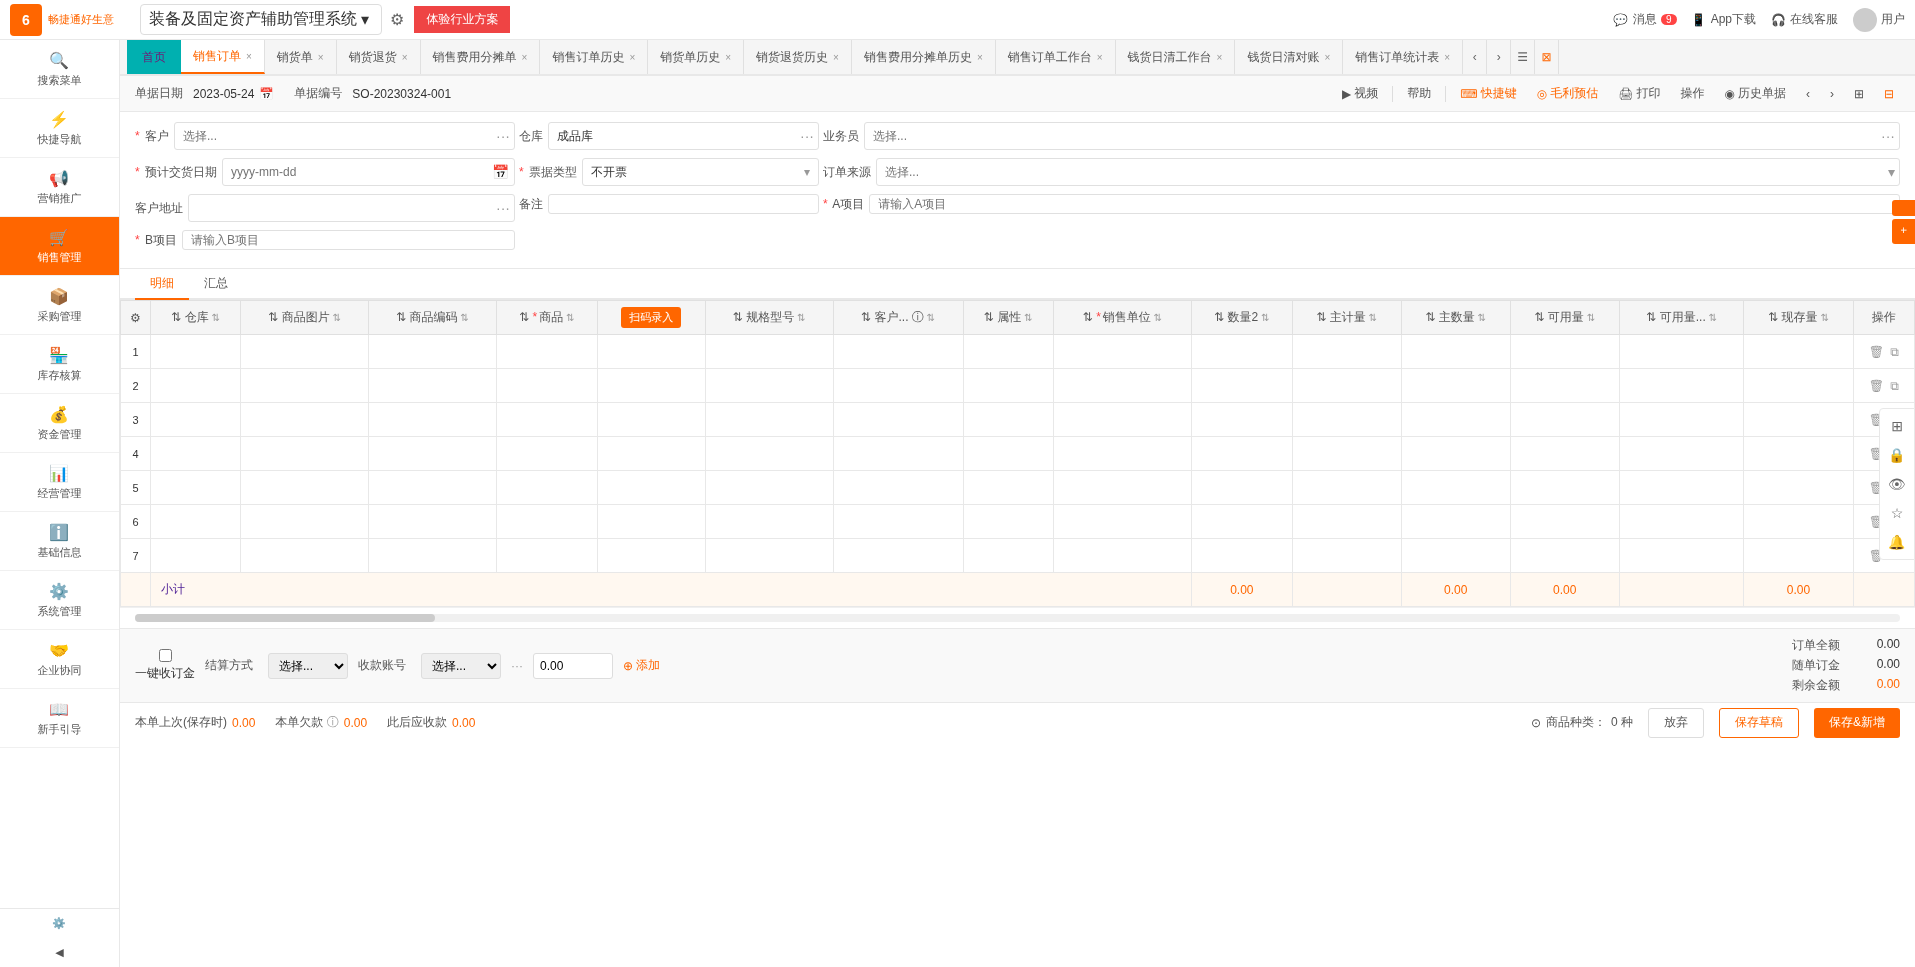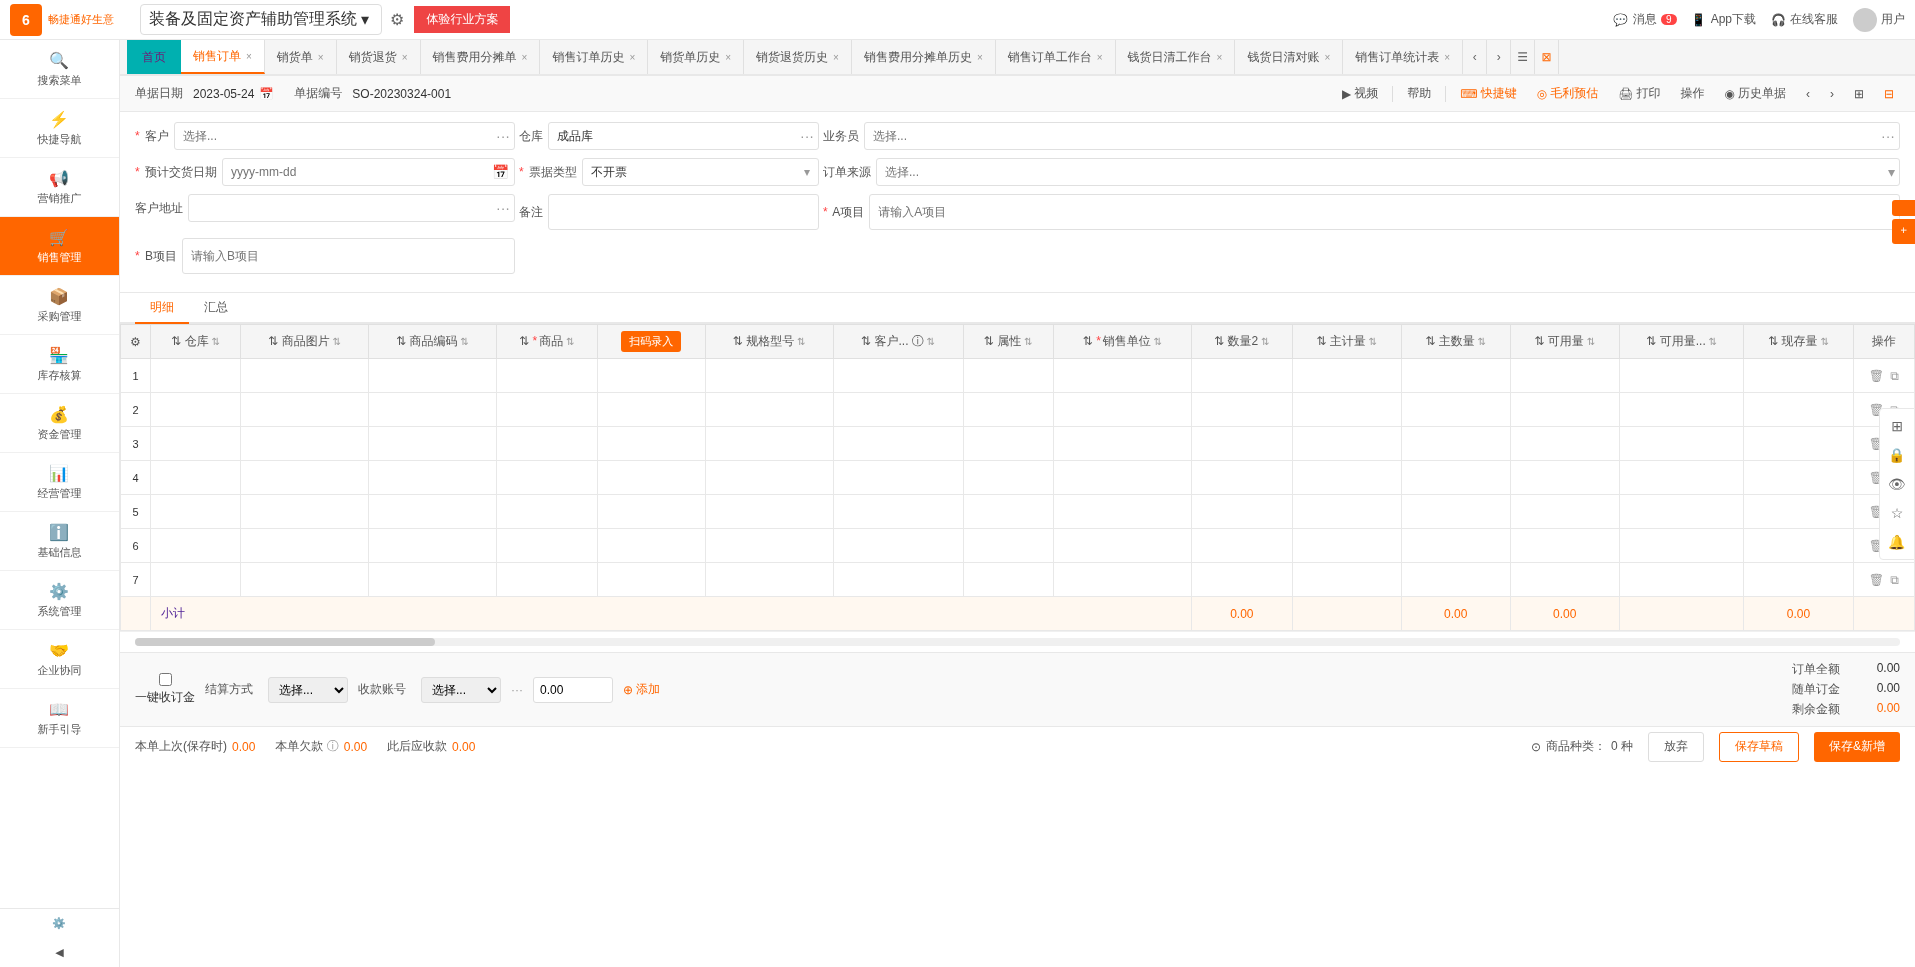--- a/index.html
+++ b/index.html
@@ -227,21 +227,21 @@
     .form-label {
       font-size: 12px;
       color: #555;
       white-space: nowrap;
       margin-right: 5px;
       min-width: fit-content;
     }
     .required-star { color: #ff4444; margin-right: 2px; }
     .form-input {
       flex: 1;
-      height: 36px;
+      height: 20px;
       border: 1px solid #e0e0e0;
       border-radius: 3px;
       padding: 0 8px;
       font-size: 12px;
       color: #333;
       background: #fff;
       min-width: 0;
     }
     .form-input.placeholder { color: #bbb; }
     .input-with-dots {

